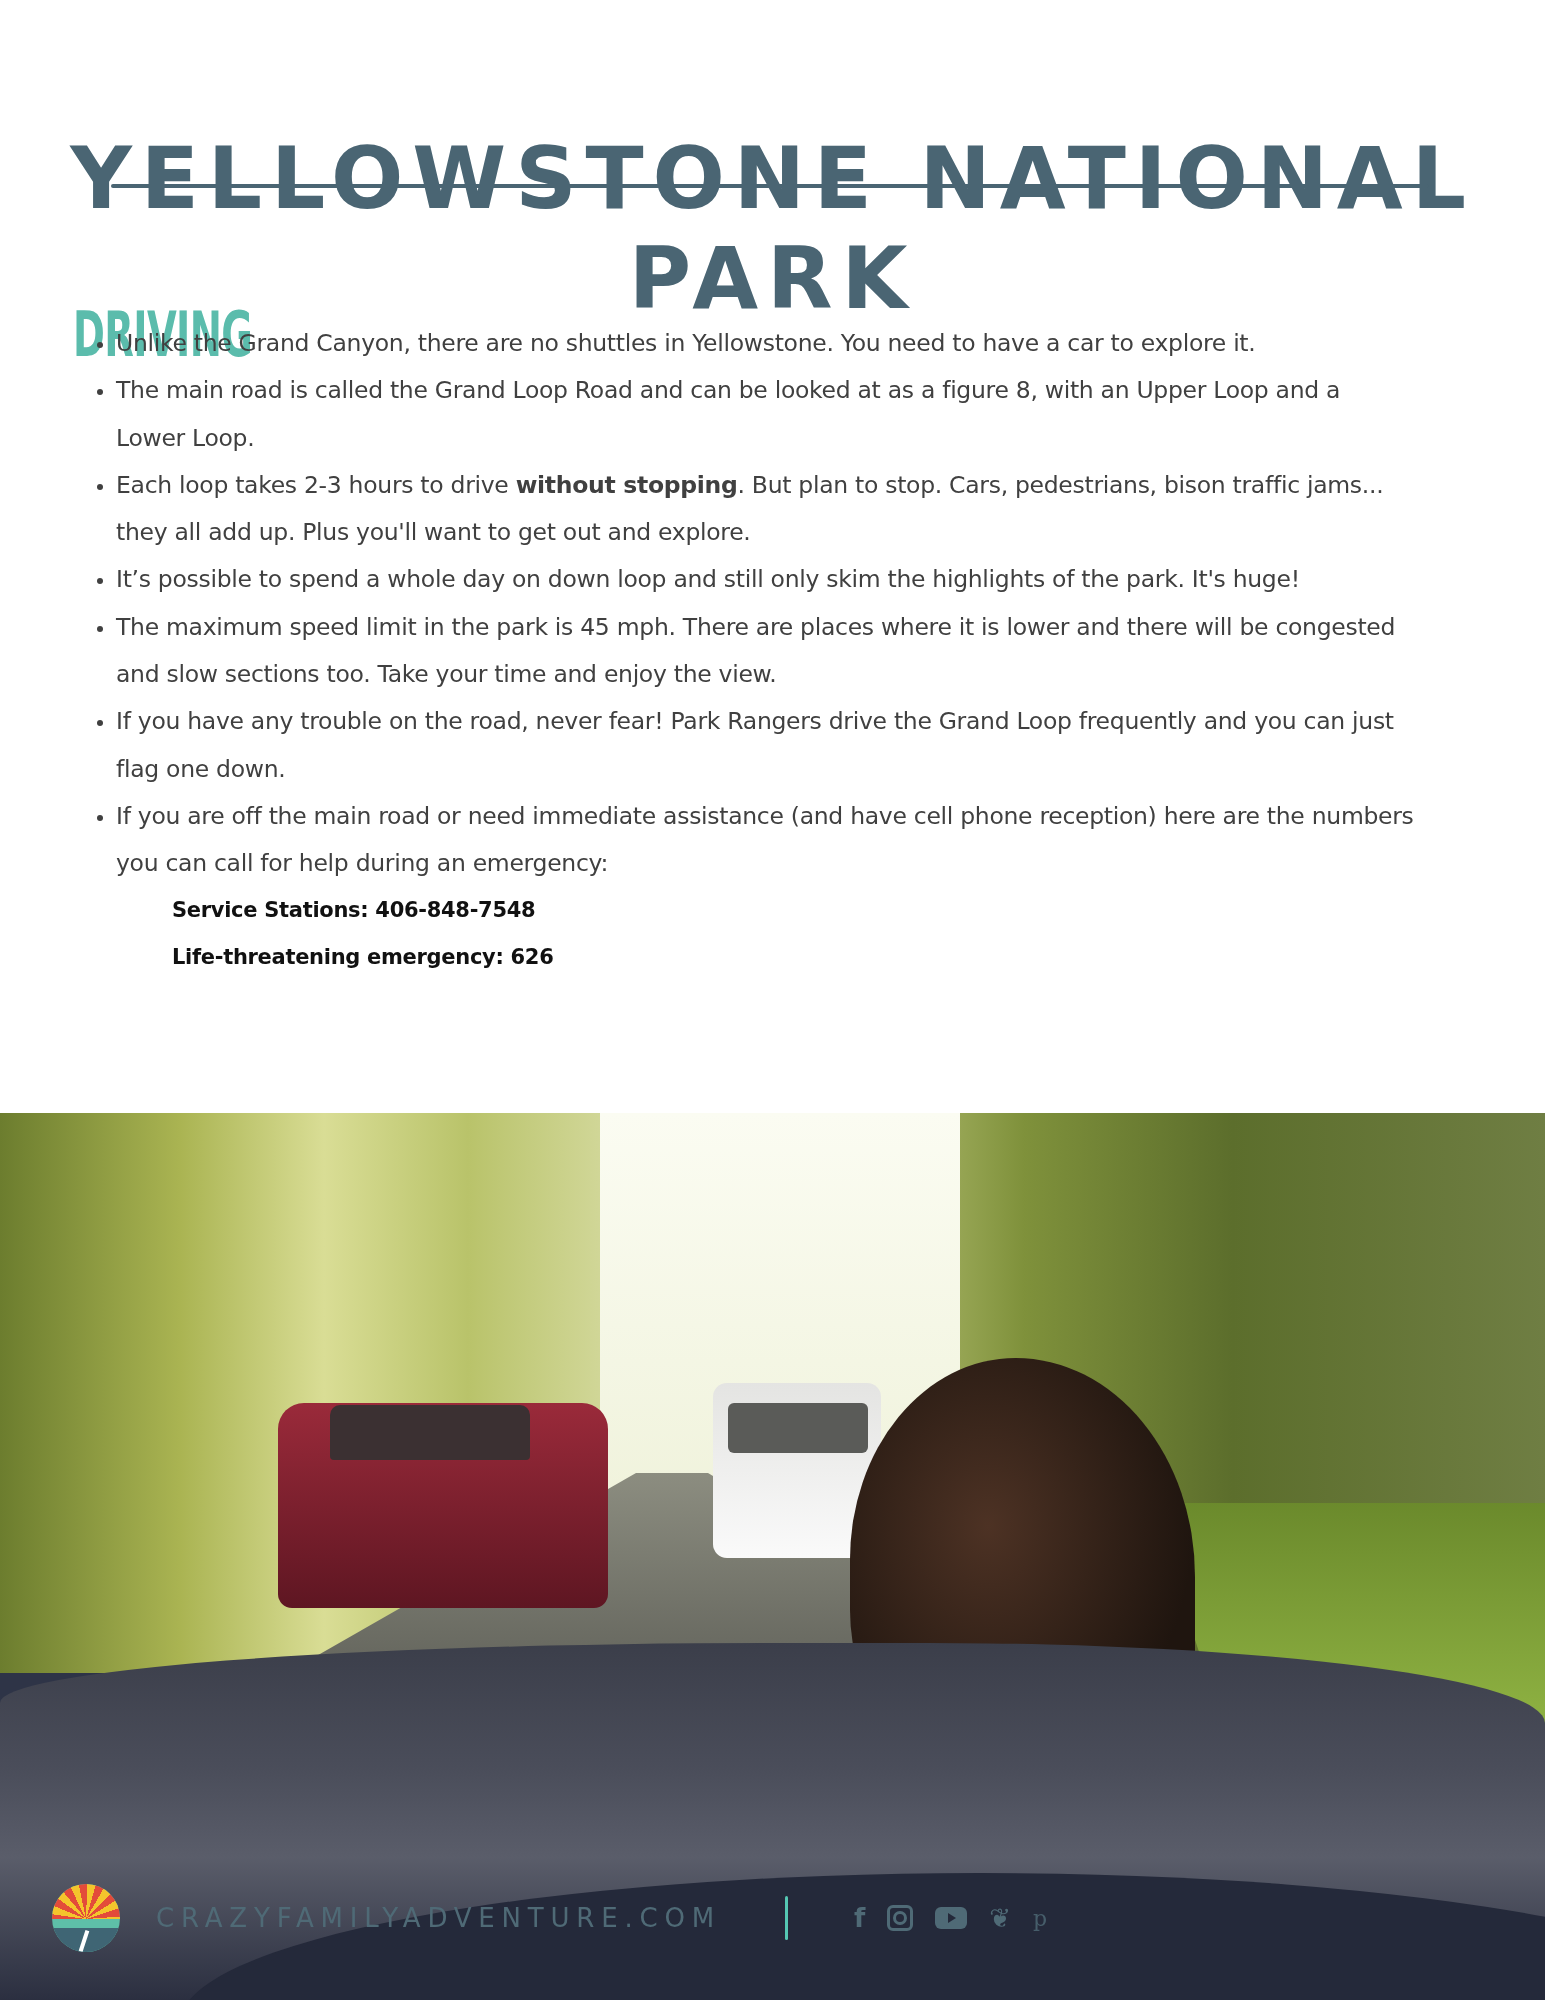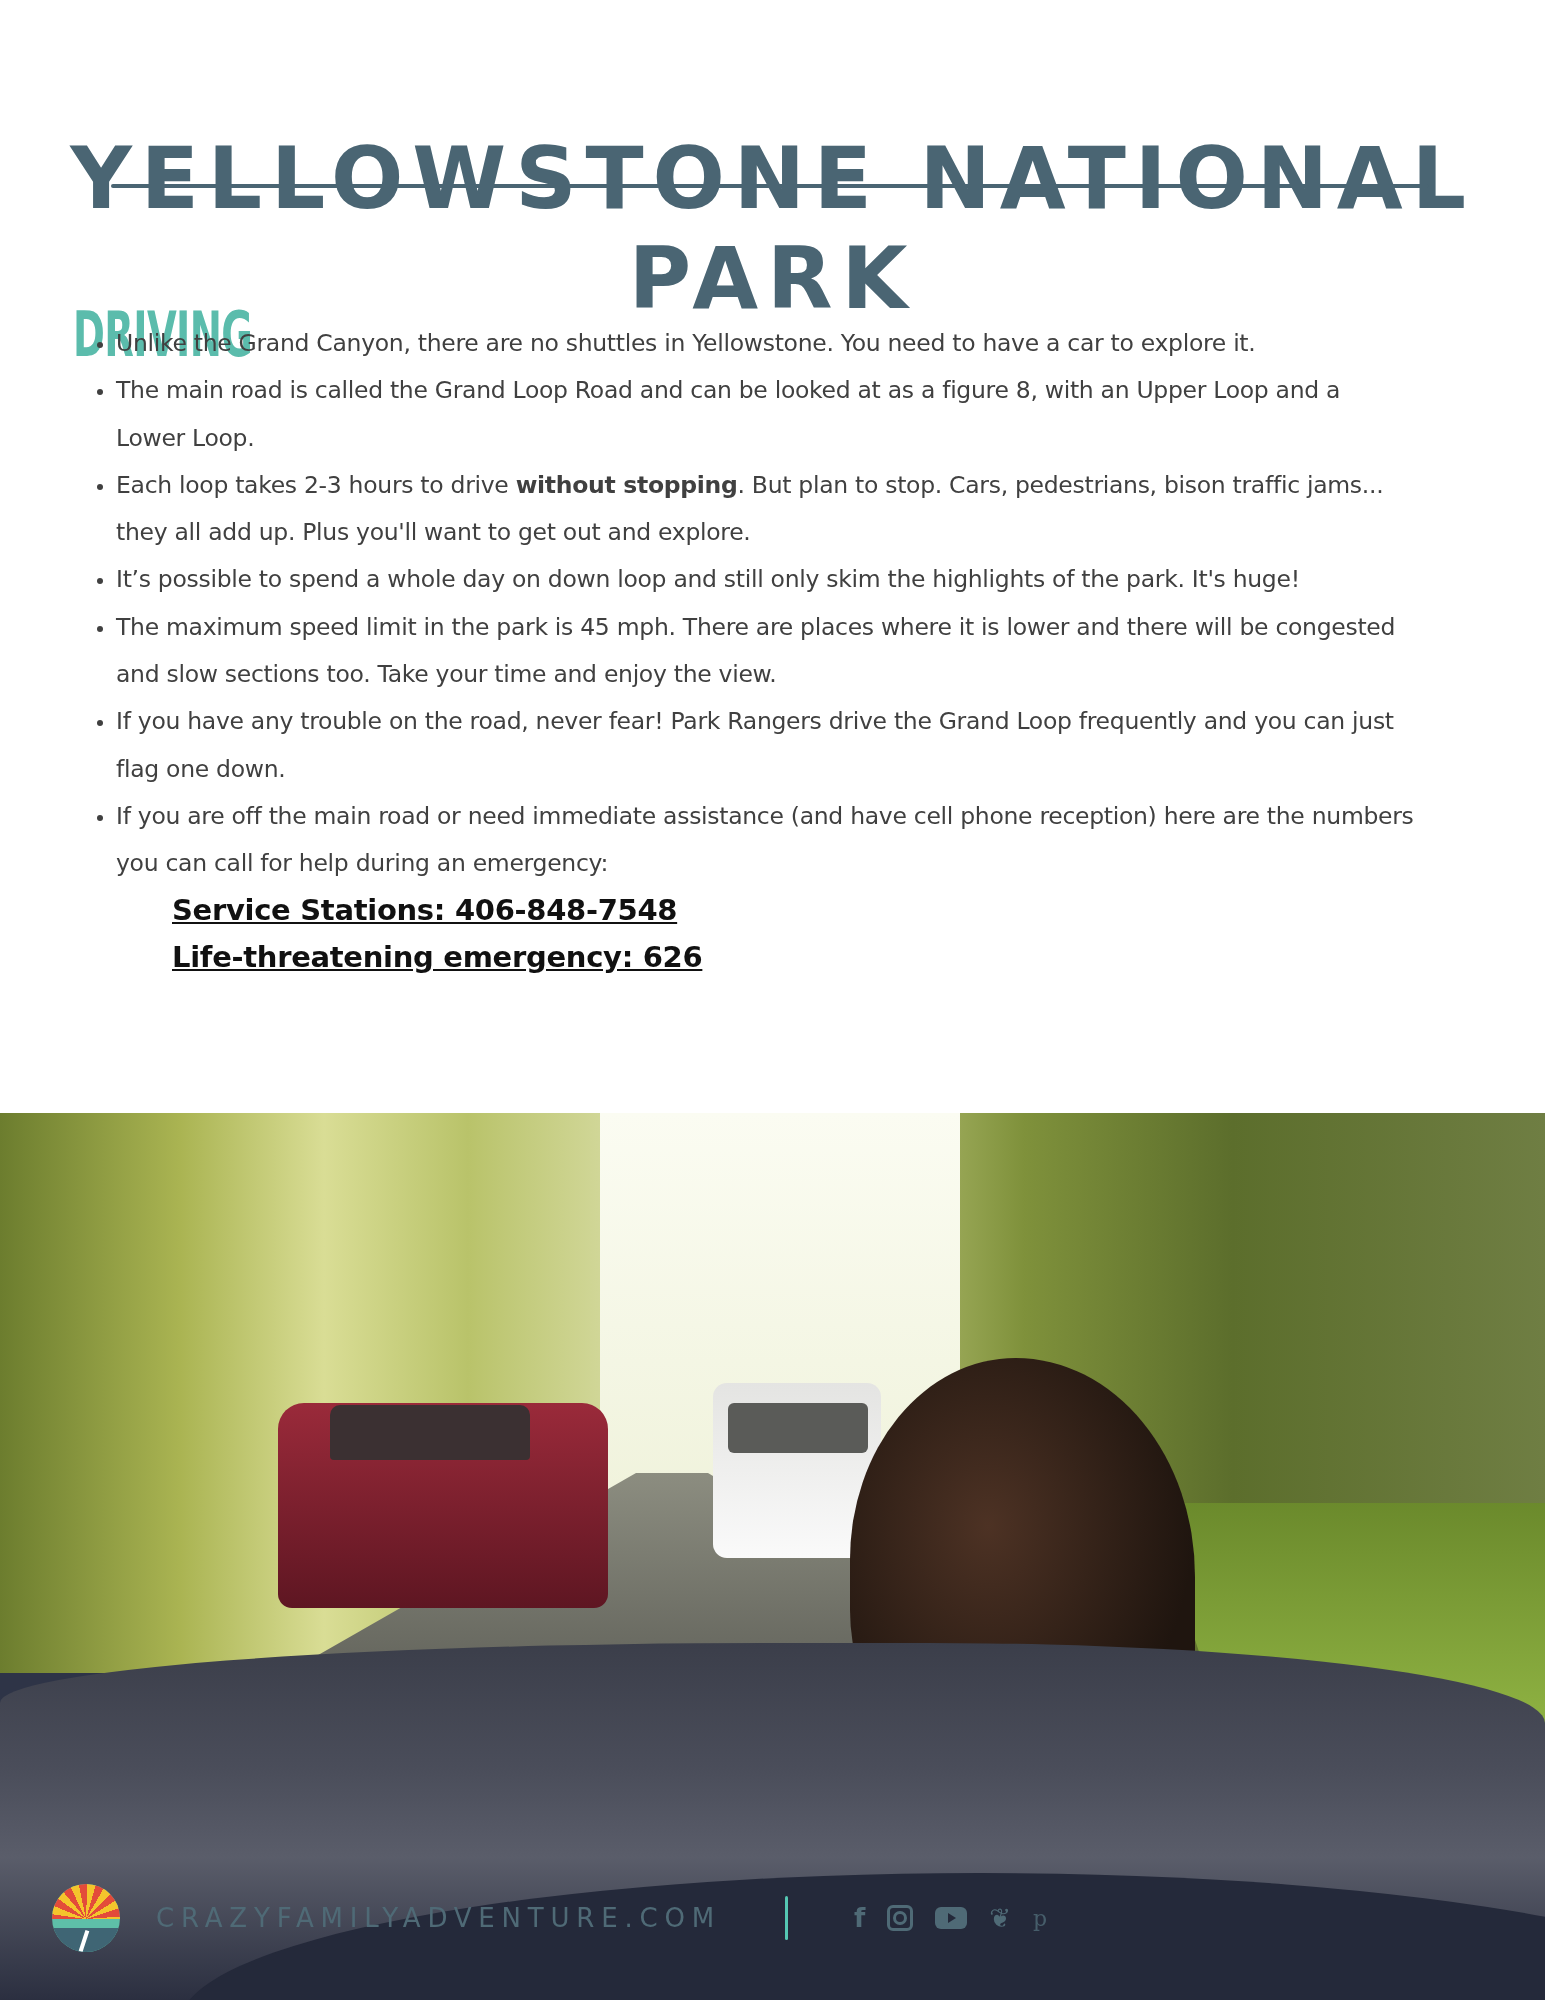--- a/index.html
+++ b/index.html
@@ -4,21 +4,21 @@
 <style>
   html, body { margin: 0; padding: 0; }
   body { width: 1545px; height: 2000px; position: relative; background: #ffffff; overflow: hidden; font-family: "Liberation Sans", "DejaVu Sans", sans-serif; }
   .title { position: absolute; top: 70px; left: 0; width: 1545px; text-align: center; font-family: "DejaVu Sans", sans-serif; font-weight: bold; font-size: 86px; letter-spacing: 9px; color: #4a6573; line-height: 100px; transform: scaleX(0.99); }
   .title-rule { position: absolute; top: 184px; left: 111px; width: 1318px; height: 4px; background: #4a6573; border-radius: 2px; }
   .section-heading { position: absolute; top: 248px; left: 73px; font-family: "DejaVu Sans", sans-serif; font-weight: bold; font-size: 62px; color: #5bbcac; letter-spacing: -1px; line-height: 72px; transform: scaleX(0.62); transform-origin: left center; }
   .bullets { position: absolute; top: 320px; left: 82px; width: 1300px; margin: 0; padding: 0 0 0 34px; list-style: disc; font-family: "DejaVu Sans", sans-serif; font-size: 23.5px; line-height: 47.3px; color: #404040; }
   .bullets li { padding-left: 0; letter-spacing: -0.3px; }
   .bullets li::marker { font-size: 20px; }
   .bold { font-weight: bold; }
-  .contacts { position: absolute; top: 887px; left: 172px; font-family: "DejaVu Sans", sans-serif; font-weight: bold; font-size: 29px; line-height: 47.3px; color: #111; letter-spacing: -0.3px; text-decoration: underline; }
+  .contacts { position: absolute; top: 887px; left: 172px; font-family: "DejaVu Sans", sans-serif; font-weight: bold; font-size: 21px; line-height: 47.3px; color: #111; letter-spacing: -0.3px; }
   .photo { position: absolute; top: 1113px; left: 0; width: 1545px; height: 887px; overflow: hidden; background: #2e3447; }
   .sky { position: absolute; left: 600px; top: 0; width: 360px; height: 460px; background: linear-gradient(180deg,#fbfcf2,#eef1d8); }
   .trees-left { position: absolute; left: 0; top: 0; width: 720px; height: 560px; background: linear-gradient(90deg,#6c7d2e 0%,#aab452 25%,#d9dd95 45%,#b9c36a 65%,#e6e8c0 100%); }
   .trees-right { position: absolute; left: 850px; top: 0; width: 695px; height: 600px; background: linear-gradient(90deg,#bdc67c 0%,#7f913b 25%,#5c6e2c 55%,#6f7e43 100%); }
   .road { position: absolute; left: 60px; top: 360px; width: 1200px; height: 330px; background: linear-gradient(180deg,#8c8d80,#4a4b46); clip-path: polygon(48% 0,54% 0,100% 100%,0 100%); }
   .grass-right { position: absolute; left: 1150px; top: 390px; width: 395px; height: 300px; background: linear-gradient(180deg,#6b8a2c,#9bc04a); clip-path: polygon(0 0,100% 0,100% 100%,25% 100%); }
   .jeep { position: absolute; left: 278px; top: 290px; width: 330px; height: 205px; background: linear-gradient(180deg,#9a2a3a,#5e1622); border-radius: 26px 26px 14px 14px; }
   .jeep-glass { position: absolute; left: 330px; top: 292px; width: 200px; height: 55px; background: #3b3032; border-radius: 10px 10px 4px 4px; }
   .suv { position: absolute; left: 713px; top: 270px; width: 168px; height: 175px; background: linear-gradient(180deg,#e4e4e2,#fafafa); border-radius: 14px; }
   .suv-glass { position: absolute; left: 728px; top: 290px; width: 140px; height: 50px; background: #5a5b58; border-radius: 6px; }

